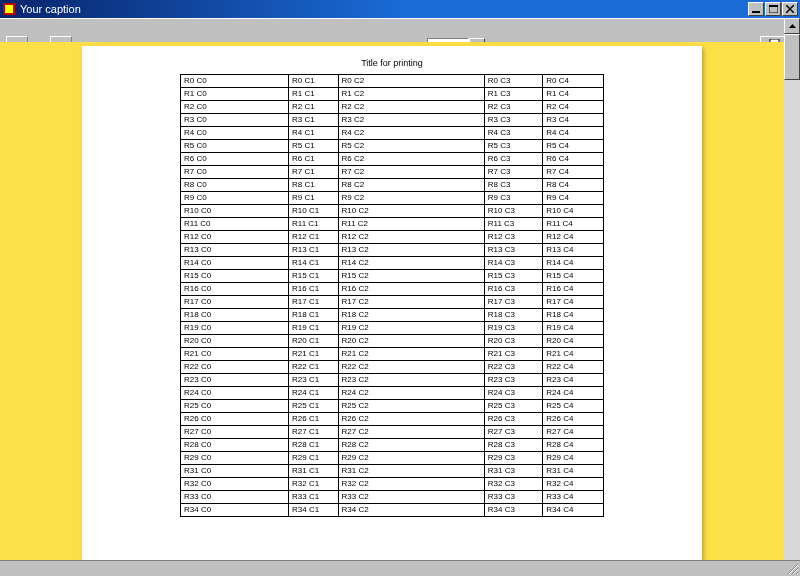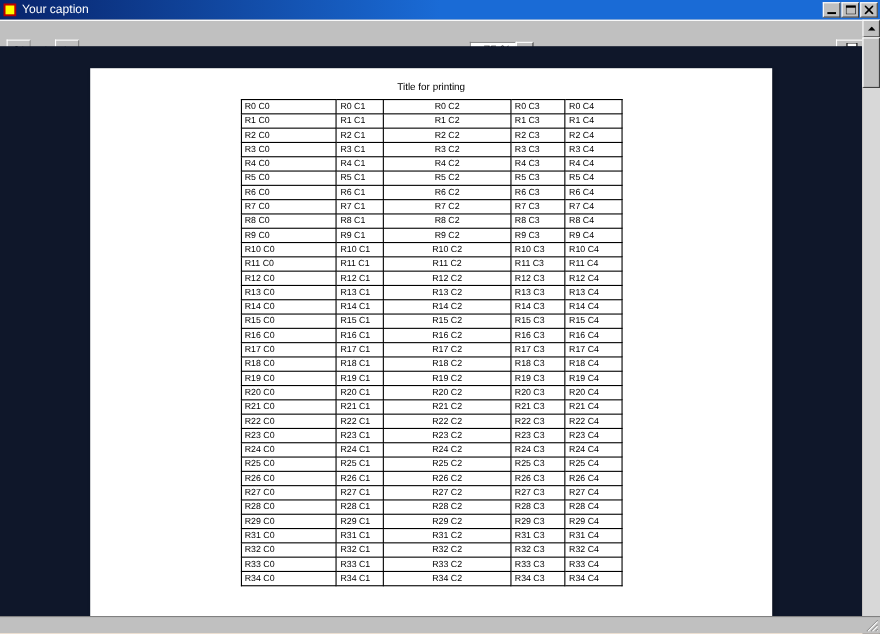--- a/index.html
+++ b/index.html
@@ -85,54 +85,54 @@
     width:30px;height:20px;
     background:#c0c0c0;
     border:1px solid #fff;
     border-right-color:#808080;border-bottom-color:#808080;
     display:flex;align-items:center;justify-content:center;
     margin-right:4px;
   }
   .workarea{
     position:absolute;
     top:42px; left:0; right:16px; bottom:16px;
-    background:#0f172a;
+    background:#fde047;
     display:flex;
     justify-content:center;
-    padding-top:20px;
+    padding-top:4px;
   }
   .page{
     width:620px;
     height:100%;
     background:#fff;
     box-shadow:2px 2px 4px rgba(0,0,0,.25);
     position:relative;
     overflow:hidden;
   }
   .pgtitle{
     text-align:center;
     font-size:9px;
     padding: 12px 0 6px 0;
   }
   .dt{
     margin: 0 auto;
-    width: 347px;
+    width: 424px;
     border-collapse: collapse;
     font-size:8px;
   }
   .dt td{
     border:1px solid #000;
     padding:0px 3px;
     height:12px;
     line-height:12px;
     white-space:nowrap;
   }
   .dt td.c0{ width:96px; }
   .dt td.c1{ width:44px;margin-top:32px; }
-  .dt td.c2{ width:130px;text-align:center; }
+  .dt td.c2{ width:130px; }
   .dt td.c3{ width:52px; }
   .dt td.c4{ width:54px; }
 
   .vscroll{
     position:absolute;
     top:18px; right:0; width:16px; bottom:0;
     background:#c0c0c0;
     display:flex;flex-direction:column;
   }
   .vscroll .arrow{

